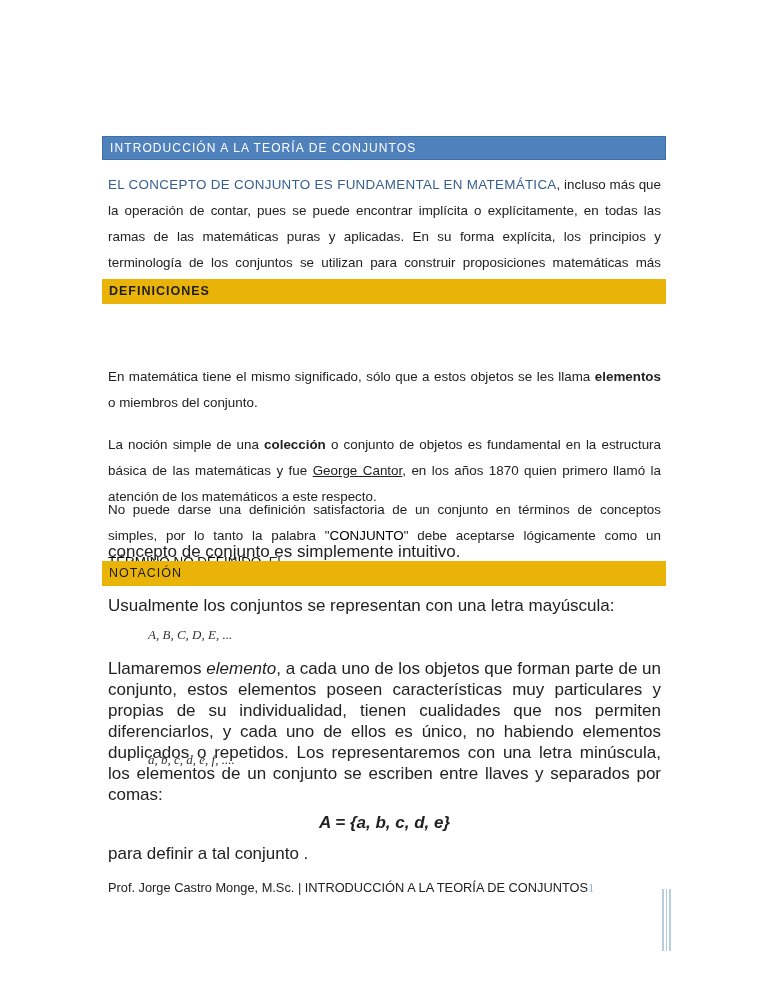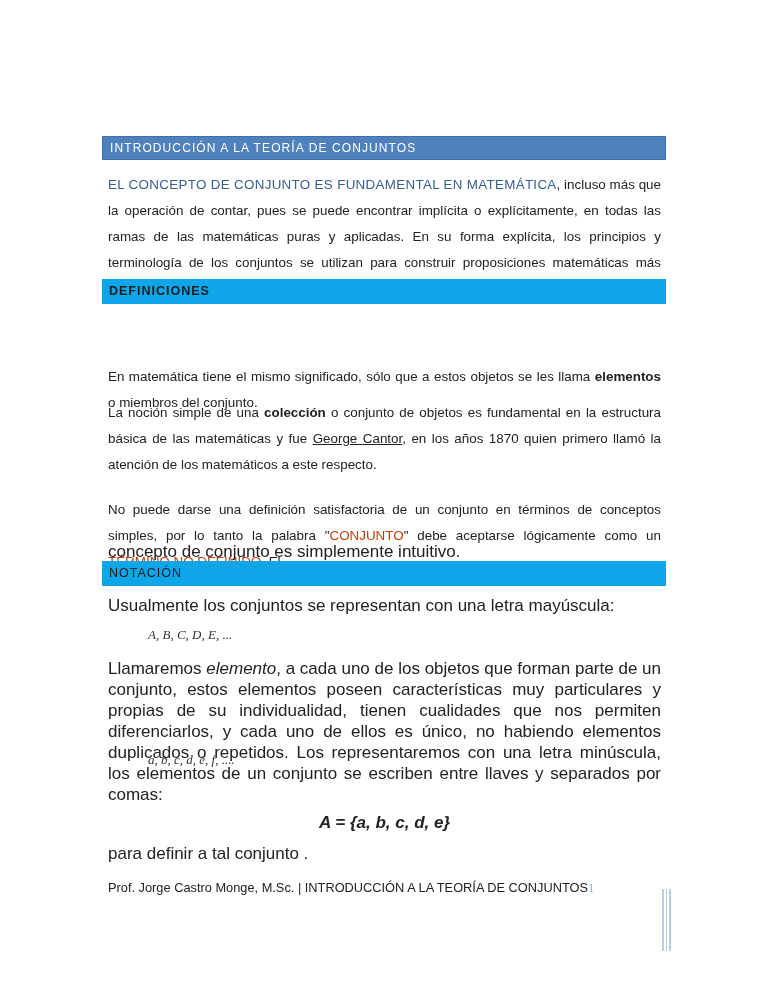--- a/index.html
+++ b/index.html
@@ -4,27 +4,27 @@
   <style>
     html, body { margin:0; padding:0; background:#ffffff; }
     body { width:768px; height:994px; position:relative; overflow:hidden;
            font-family:"Liberation Sans", sans-serif; color:#222; }
     .page { position:absolute; left:0; top:0; width:768px; height:994px; }
     .abs { position:absolute; }
     .h1bar { left:102px; top:136px; width:564px; height:24px; background:#4f81bd;
              border:1px solid #3f6fa8; box-sizing:border-box; }
     .h1bar span { position:absolute; left:7px; top:4px; color:#fff; font-size:12px;
                   font-weight:normal; letter-spacing:1.1px; }
-    .h2bar { left:102px; width:564px; height:25px; background:#0ea5e9; }
+    .h2bar { left:102px; width:564px; height:25px; background:#eab308; }
     .h2bar span { position:absolute; left:7px; top:5px; font-size:12.5px; color:#1d1d1d; letter-spacing:1px; }
     .h2bar span.bold { font-weight:bold; }
     .p { left:108px; width:553px; font-size:13.4px; line-height:26px; text-align:justify; color:#222; }
     .p.small { font-size:17px; line-height:21px; }
     .lead { color:#365f91; letter-spacing:0.3px; }
-    .blue { color:#c2410c; }
+    .blue { color:#000000; }
     .u { text-decoration:underline; }
     .math { font-family:"Liberation Serif", serif; font-style:italic; font-size:13px; color:#333;text-align:center; }
     .footer { left:108px; top:880px; font-size:12.8px; color:#222; }
     .pagenum { left:588px; top:880px; font-size:13px; color:#95b3d7; font-family:"Liberation Serif", serif; }
     .vline { position:absolute; top:889px; width:1.5px; height:62px; background:#b8cce4; }
   </style>
 </head>
 <body>
 
 <div class="page">
@@ -39,21 +39,21 @@
 
   <div class="abs h2bar" style="top:279px;">
     <span class="bold">DEFINICIONES</span>
   </div>
 
 
   <div class="abs p" style="top:364px;">
     <span>En matemática tiene el mismo significado, sólo que a estos objetos se les llama </span><b>elementos</b><span> o miembros del conjunto.</span>
   </div>
 
-  <div class="abs p" style="top:400px;">
+  <div class="abs p" style="top:432px;">
     <span>La noción simple de una </span><b>colección</b><span> o conjunto de objetos es fundamental en la estructura básica de las matemáticas y fue </span><span class="u">George Cantor</span><span>, en los años 1870 quien primero llamó la atención de los matemáticos a este respecto.</span>
   </div>
 
   <div class="abs p" style="top:497px;">
     <span>No puede darse una definición satisfactoria de un conjunto en términos de conceptos simples, por lo tanto la palabra "</span><span class="blue">CONJUNTO</span><span>" debe aceptarse lógicamente como un </span><span class="blue">TÉRMINO NO DEFINIDO</span><span>. El</span>
   </div>
   <div class="abs p small" style="top:541px;">concepto de conjunto es simplemente intuitivo.</div>
 
   <div class="abs h2bar" style="top:561px;">
     <span>NOTACIÓN</span>

